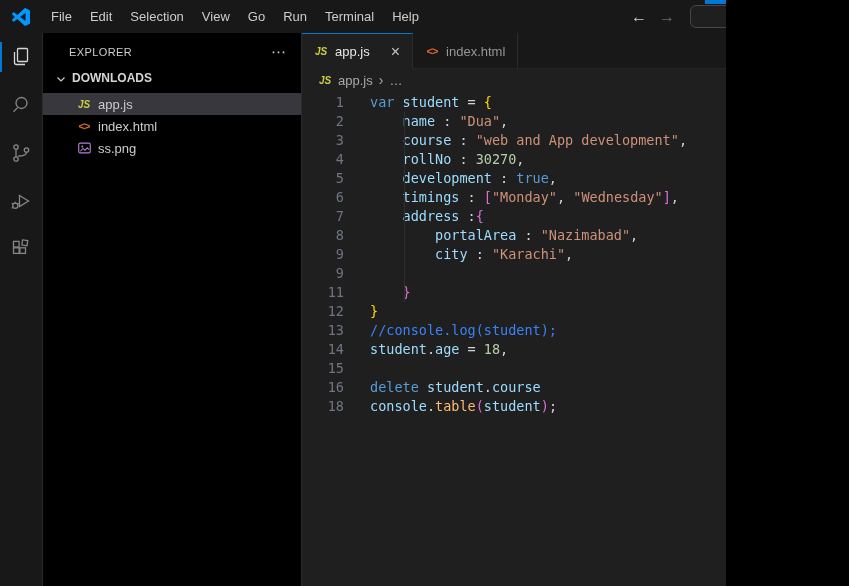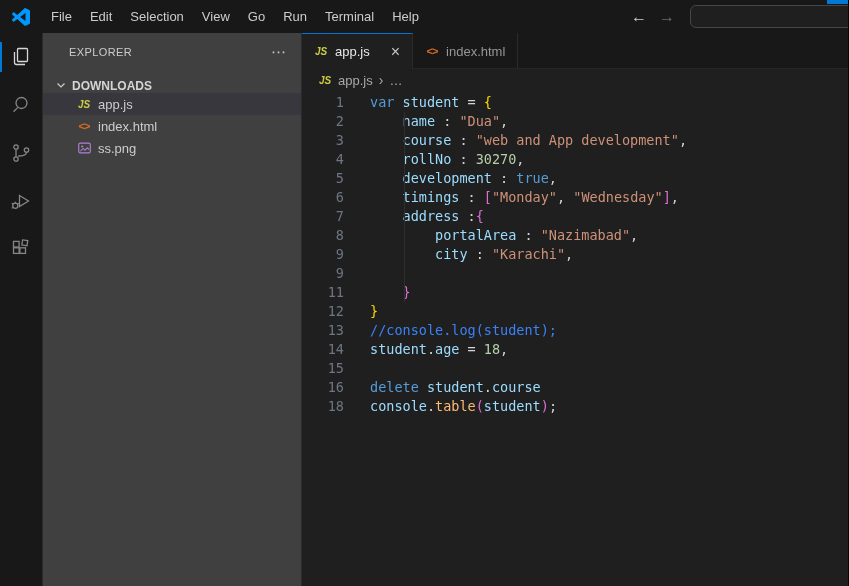--- a/index.html
+++ b/index.html
@@ -1,17 +1,17 @@
 <!DOCTYPE html>
 <html><head>
 <meta charset="utf-8">
 <style>
   * { margin:0; padding:0; box-sizing:border-box; }
   html,body { background:#000; }
-  .window { width:848px; height:586px; position:relative; overflow:hidden;
+  .window { width:726px; height:586px; position:relative; overflow:hidden;
             background:#181818; font-family:"Liberation Sans", sans-serif; color:#cccccc;
             -webkit-font-smoothing:antialiased; }
 
   
   .titlebar { height:33px; background:#181818; display:flex; align-items:center; position:relative; }
   .logo { width:42px; display:flex; justify-content:center; align-items:center; }
   .menus { display:flex; font-size:13px; color:#cccccc; }
   .menu-item { padding:0 9px; line-height:33px; cursor:default; border-radius:5px; }
   .nav-arrow { position:absolute; top:0; height:33px; line-height:33px; font-size:16px; width:22px; text-align:center; }
   .nav-back { left:628px; color:#cfcfcf; }
@@ -25,25 +25,25 @@
 
   
   .activitybar { width:43px; background:#181818; border-right:1px solid #2b2b2b;
                  display:flex; flex-direction:column; align-items:center; flex:none; }
   .ab-item { width:43px; height:48px; display:flex; align-items:center; justify-content:center;
              color:#868686; position:relative; cursor:pointer; }
   .ab-item.active { color:#d7d7d7; }
   .ab-item.active::before { content:''; position:absolute; left:0; top:9px; bottom:9px; width:2px; background:#0078d4; }
 
   
-  .sidebar { width:259px; background:#404040; border-right:1px solid #2b2b2b; flex:none; font-size:13px; }
+  .sidebar { width:259px; background:#000000; border-right:1px solid #2b2b2b; flex:none; font-size:13px; }
   .sb-header { height:38px; display:flex; align-items:center; padding:0 14px 0 26px; }
   .sb-title { font-size:11px; letter-spacing:.4px; color:#cccccc; }
   .sb-more { margin-left:auto; color:#cccccc; font-size:15px; letter-spacing:1px; cursor:pointer; }
-  .folder-row { height:22px; display:flex; align-items:flex-end; gap:3px; padding-left:10px;
+  .folder-row { height:22px; display:flex; align-items:flex-start; gap:3px; padding-left:10px;
                 color:#d5d5d5; font-weight:700; font-size:12px; cursor:pointer; }
   .file-row { height:22px; display:flex; align-items:center; gap:7px; padding-left:34px;
               color:#cccccc; cursor:pointer; }
   .file-row.selected { background:#37373d; }
 
   
   .fi { width:14px; flex:none; display:inline-flex; justify-content:center; align-items:center; }
   .fi-js   { color:#cbcb41; font-weight:700; font-size:10px; font-style:italic; font-family:"Liberation Sans",sans-serif; }
   .fi-html { color:#dd6b23; font-weight:700; font-size:11px; letter-spacing:-1px; }
 

